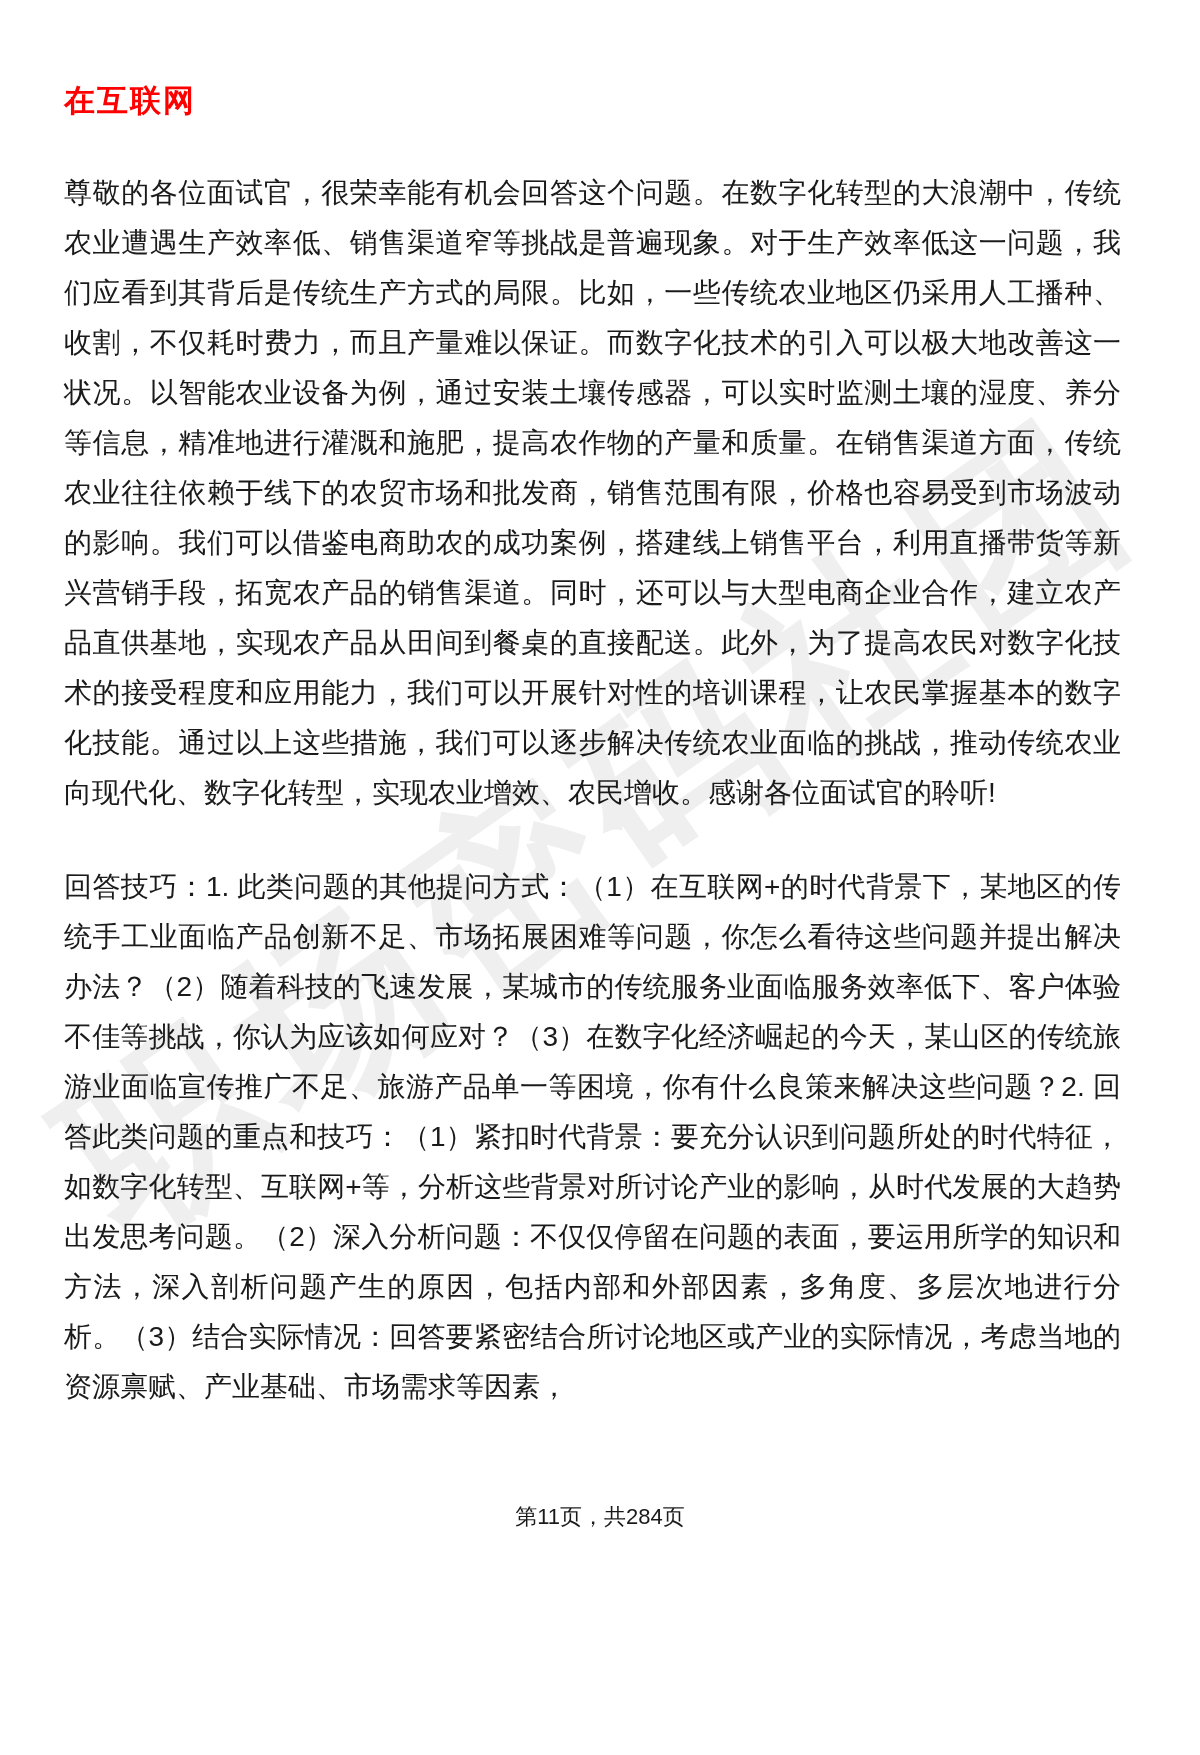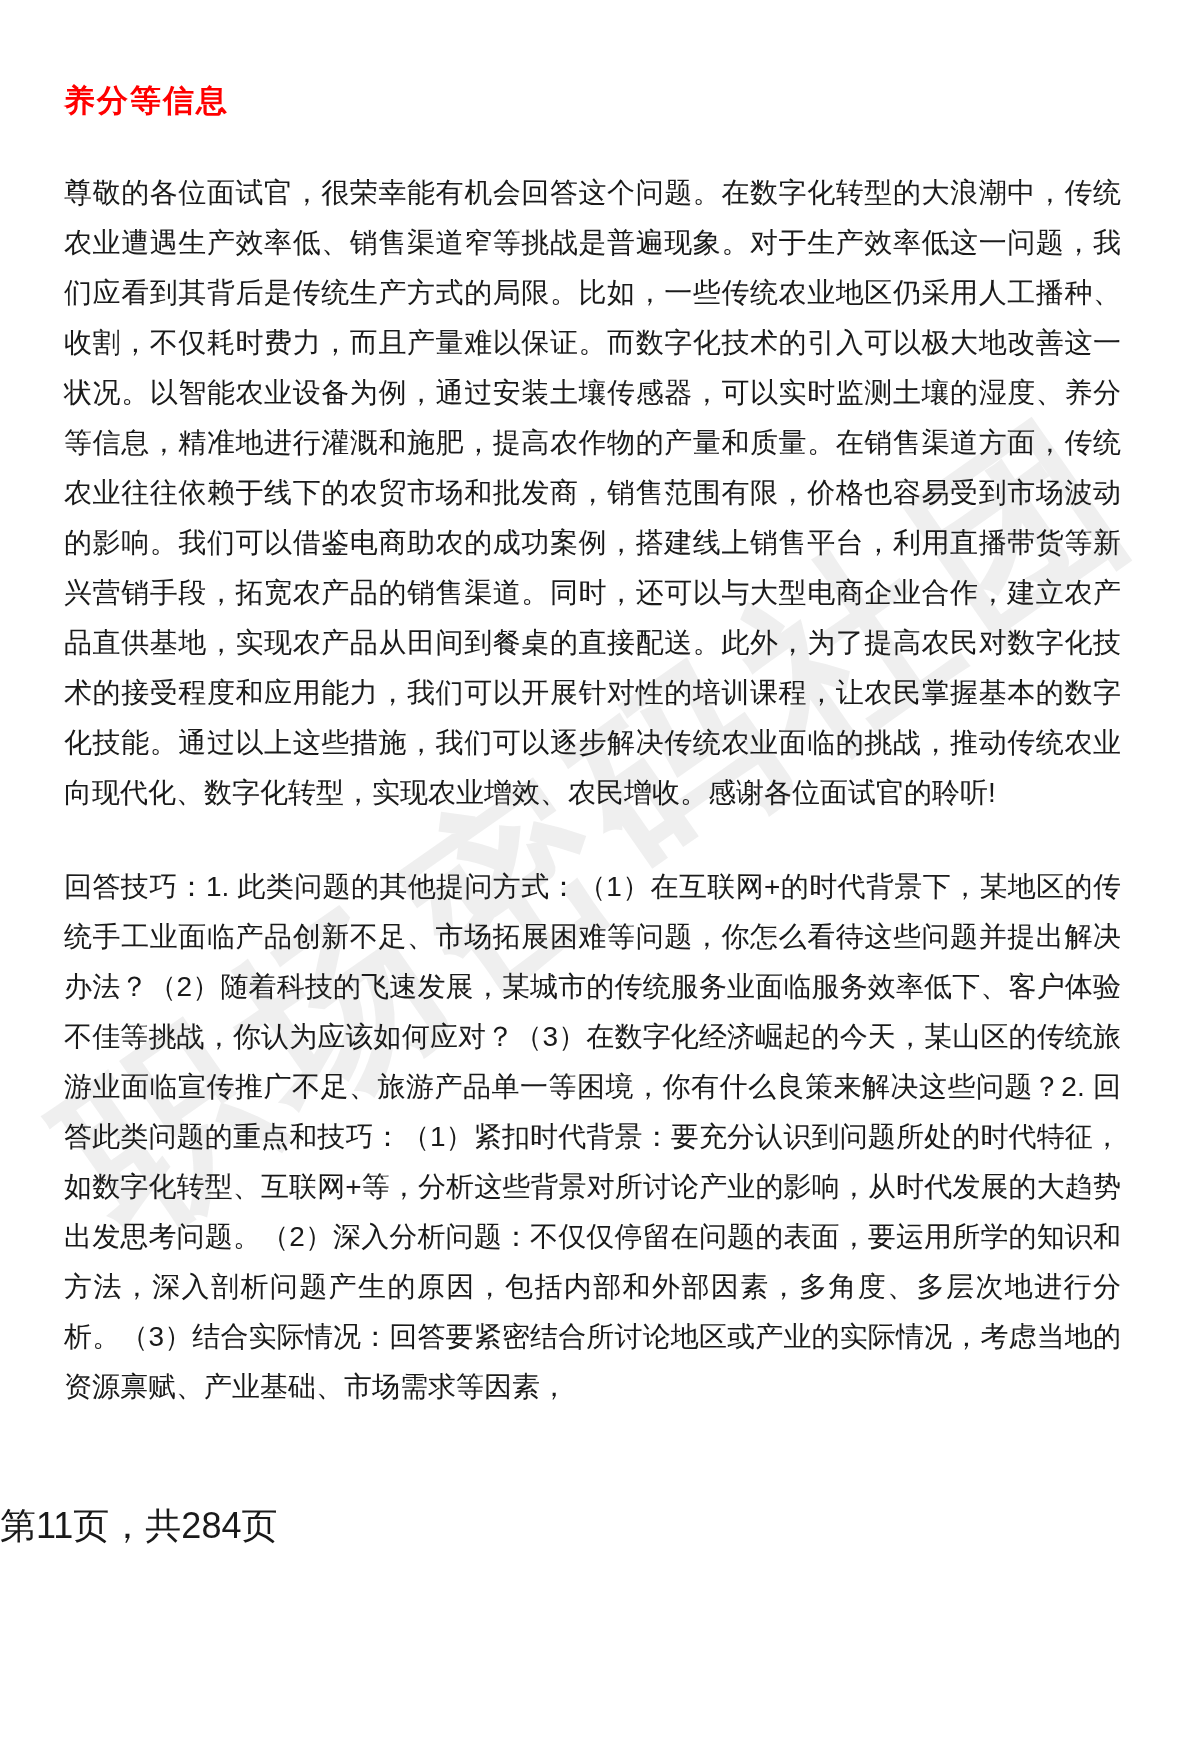--- a/index.html
+++ b/index.html
@@ -38,21 +38,22 @@
       color: var(--text-color);
       text-align: justify;
       margin: 0 15px 44px 0;
       word-break: break-all;
     }
     .footer {
       position: absolute;
       left: 0;
       right: 0;
       top: 1502px;
-      font-size: 36px;
+      text-align: center;
+      font-size: 22px;
       color: var(--text-color);
       z-index: 2;
     }
     .watermark {
       position: absolute;
       top: 47%;
       left: 50%;
       transform: translate(-50%, -50%) rotate(-35deg);
       font-size: 190px;
       font-weight: bold;
@@ -64,21 +65,21 @@
       user-select: none;
     }
   </style>
 </head>
 <body>
 
 <div class="page">
 
   <div class="watermark">职场密码社团</div>
 
-  <h1 class="heading">养分等信息</h1>
+  <h1 class="heading">在互联网</h1>
 
   <p class="para">尊敬的各位面试官，很荣幸能有机会回答这个问题。在数字化转型的大浪潮中，传统农业遭遇生产效率低、销售渠道窄等挑战是普遍现象。对于生产效率低这一问题，我们应看到其背后是传统生产方式的局限。比如，一些传统农业地区仍采用人工播种、收割，不仅耗时费力，而且产量难以保证。而数字化技术的引入可以极大地改善这一状况。以智能农业设备为例，通过安装土壤传感器，可以实时监测土壤的湿度、养分等信息，精准地进行灌溉和施肥，提高农作物的产量和质量。在销售渠道方面，传统农业往往依赖于线下的农贸市场和批发商，销售范围有限，价格也容易受到市场波动的影响。我们可以借鉴电商助农的成功案例，搭建线上销售平台，利用直播带货等新兴营销手段，拓宽农产品的销售渠道。同时，还可以与大型电商企业合作，建立农产品直供基地，实现农产品从田间到餐桌的直接配送。此外，为了提高农民对数字化技术的接受程度和应用能力，我们可以开展针对性的培训课程，让农民掌握基本的数字化技能。通过以上这些措施，我们可以逐步解决传统农业面临的挑战，推动传统农业向现代化、数字化转型，实现农业增效、农民增收。感谢各位面试官的聆听!</p>
 
   <p class="para">回答技巧：1. 此类问题的其他提问方式：（1）在互联网+的时代背景下，某地区的传统手工业面临产品创新不足、市场拓展困难等问题，你怎么看待这些问题并提出解决办法？（2）随着科技的飞速发展，某城市的传统服务业面临服务效率低下、客户体验不佳等挑战，你认为应该如何应对？（3）在数字化经济崛起的今天，某山区的传统旅游业面临宣传推广不足、旅游产品单一等困境，你有什么良策来解决这些问题？2. 回答此类问题的重点和技巧：（1）紧扣时代背景：要充分认识到问题所处的时代特征，如数字化转型、互联网+等，分析这些背景对所讨论产业的影响，从时代发展的大趋势出发思考问题。（2）深入分析问题：不仅仅停留在问题的表面，要运用所学的知识和方法，深入剖析问题产生的原因，包括内部和外部因素，多角度、多层次地进行分析。（3）结合实际情况：回答要紧密结合所讨论地区或产业的实际情况，考虑当地的资源禀赋、产业基础、市场需求等因素，</p>
 
   <div class="footer">第11页，共284页</div>
 
 </div>
 
 </body></html>

